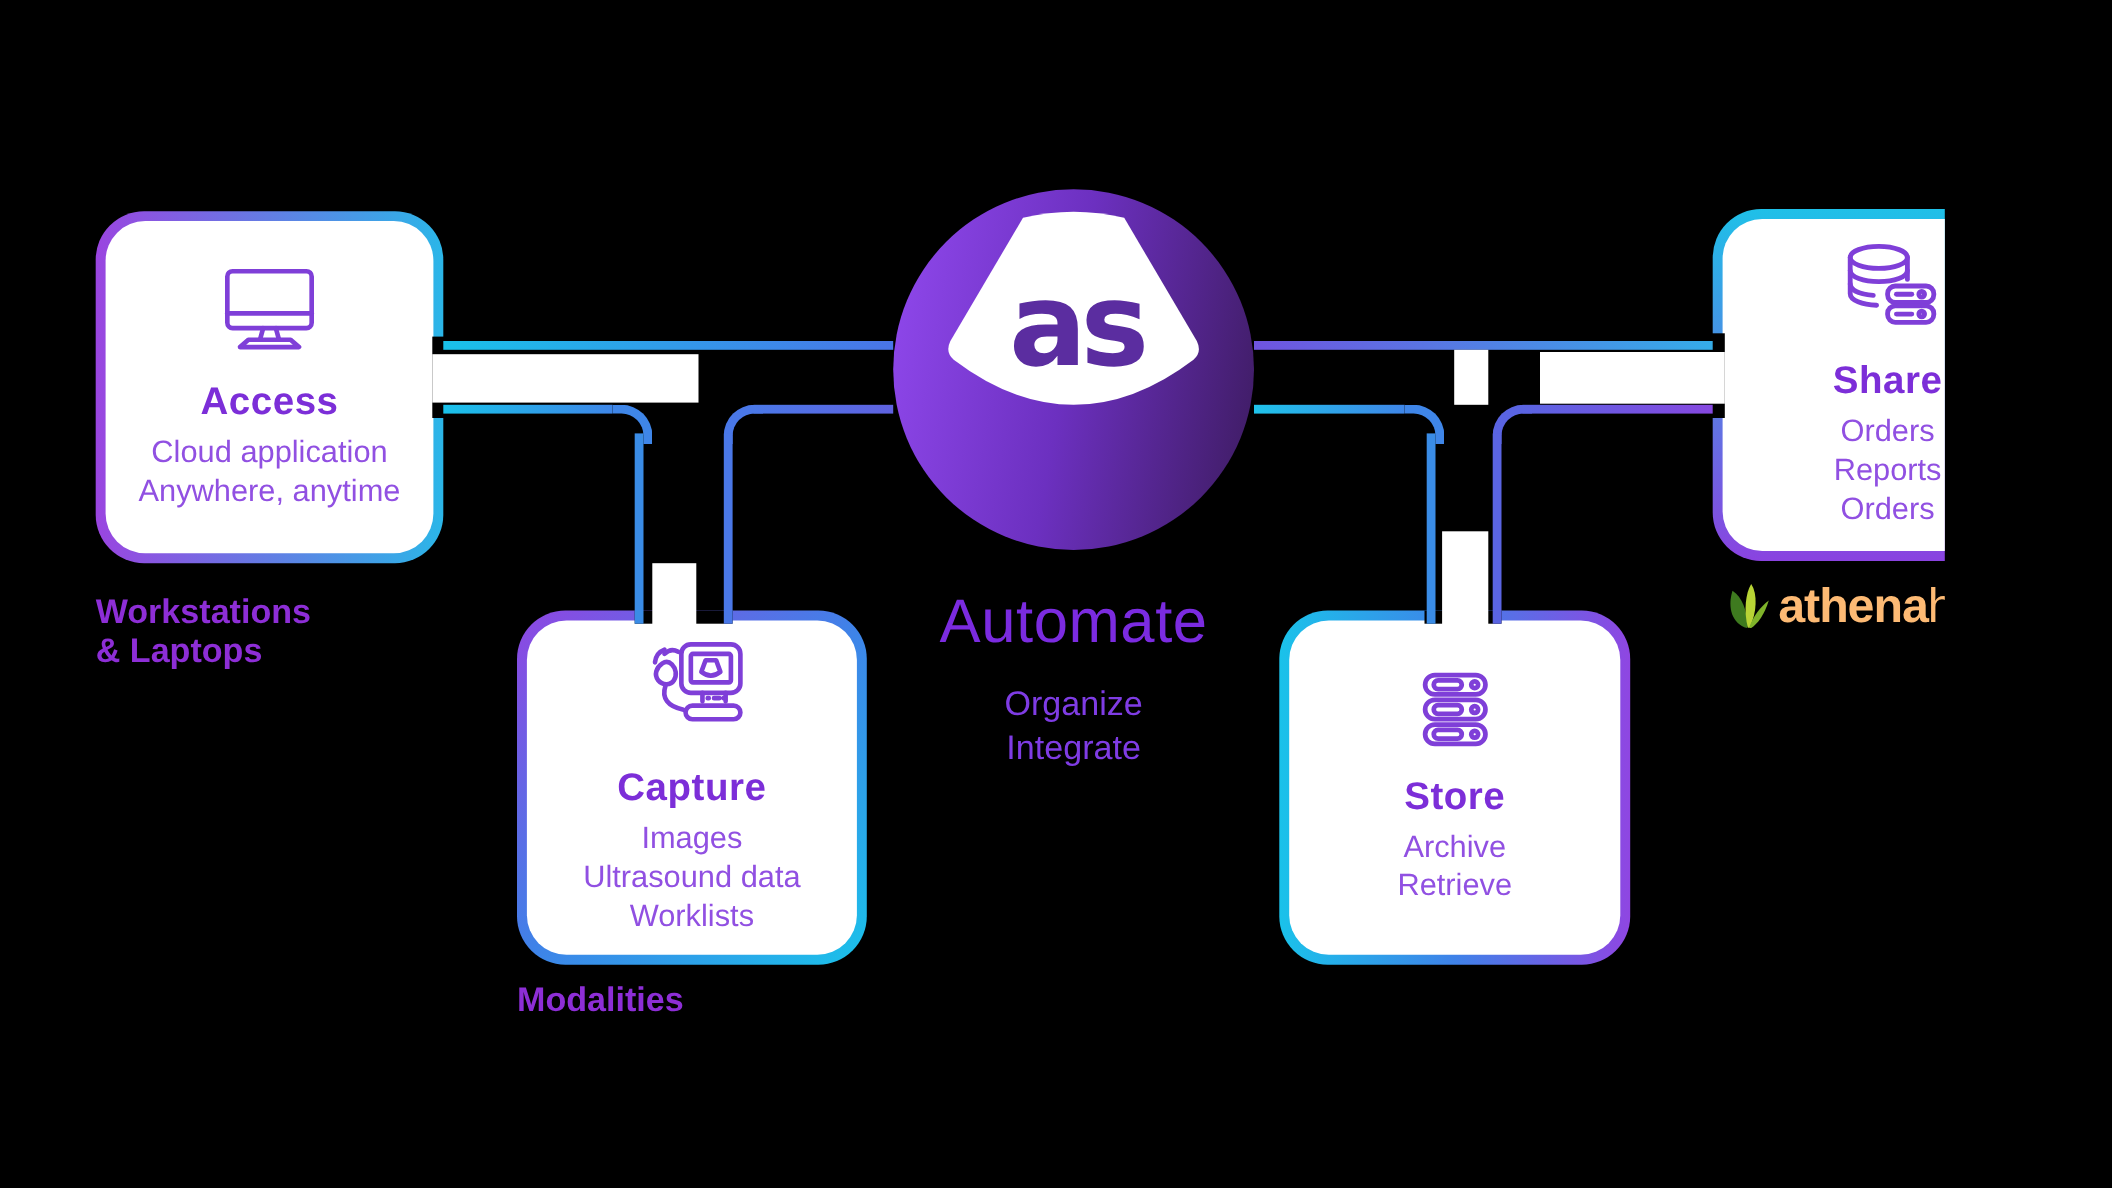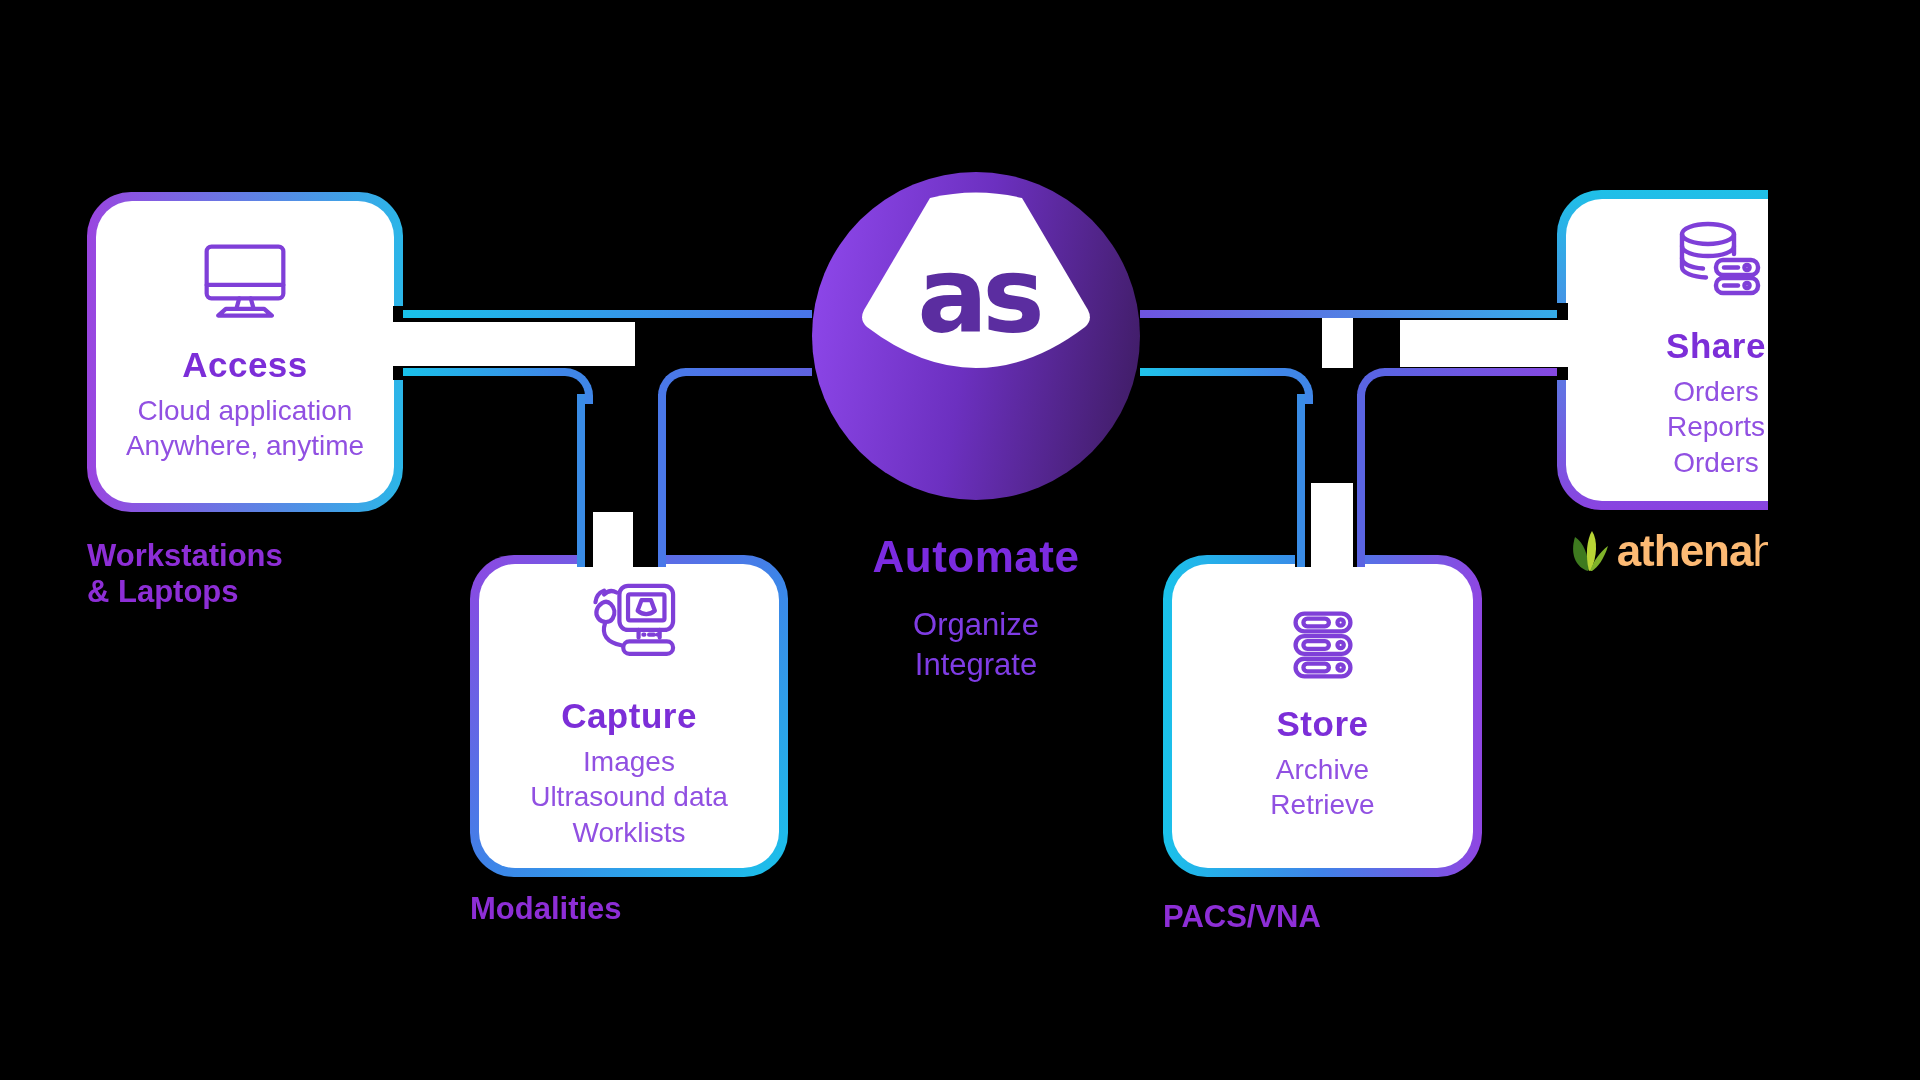--- a/index.html
+++ b/index.html
@@ -22,21 +22,21 @@
   .icon{stroke:#7f3fd8;fill:none;stroke-width:4.4;stroke-linecap:round;stroke-linejoin:round;}
   
   .hub{position:absolute;left:812px;top:172px;width:328px;height:328px;border-radius:50%;z-index:6;
        background:linear-gradient(100deg,#9149ee 0%,#6c30c0 48%,#3c1b5e 100%);
        display:flex;align-items:flex-start;justify-content:center;}
   .hub-fan{fill:#ffffff;}
   .hub-as{font-family:"DejaVu Sans","Liberation Sans",sans-serif;font-weight:bold;font-size:105px;
           fill:#5b2da0;letter-spacing:-6px;}
   
   .hub-caption{position:absolute;left:812px;top:532px;width:328px;text-align:center;z-index:2;}
-  .hub-title{font-size:44px;font-weight:700;color:#7b2be0;letter-spacing:.5px;}
+  .hub-title{font-size:56px;font-weight:400;color:#7b2be0;letter-spacing:.5px;}
   .hub-sub{font-size:31px;font-weight:500;color:#7f3ce4;line-height:1.24;margin-top:24px;}
   .hub-sub div{margin-top:2px;}
   .caption{position:absolute;text-align:left;font-weight:800;color:#8d2ed6;font-size:31px;line-height:1.16;z-index:2;}
   .brand{position:absolute;left:1557px;top:526px;width:318px;display:flex;align-items:center;
          justify-content:center;gap:3px;z-index:2;}
   .brand-text{font-size:44px;color:#fdba74;letter-spacing:-1px;white-space:nowrap;}
   .brand-athena{font-weight:800;}
   .brand-health{font-weight:500;}
 </style>
 </head>
@@ -163,23 +163,20 @@
     </div>
   </div>
 
   <div class="caption" style="left:87px;top:538px;width:316px;">
     <div>Workstations</div>
     <div>&amp; Laptops</div>
   </div>
   <div class="caption" style="left:470px;top:891px;width:318px;">
     <div>Modalities</div>
   </div>
-  <div class="caption" style="left:1163px;top:899px;width:319px;">
-    <div>PACS/VNA</div>
-  </div>
 
   <div class="brand">
     <svg width="48" height="48" viewBox="0 0 48 48">
       <path d="M22 44 C9 40 4 26 9 10 C18 16 22 28 23 42 Z" fill="#3e7a1f"></path>
       <path d="M23 44 C19 28 21 12 26 4 C32 13 31 30 25 43 Z" fill="#b8d435"></path>
       <path d="M24 44 C28 33 34 25 42 19 C38 32 32 40 26 44 Z" fill="#7fb32a"></path>
     </svg>
     <span class="brand-text"><span class="brand-athena">athena</span><span class="brand-health">health</span></span>
   </div>
 

